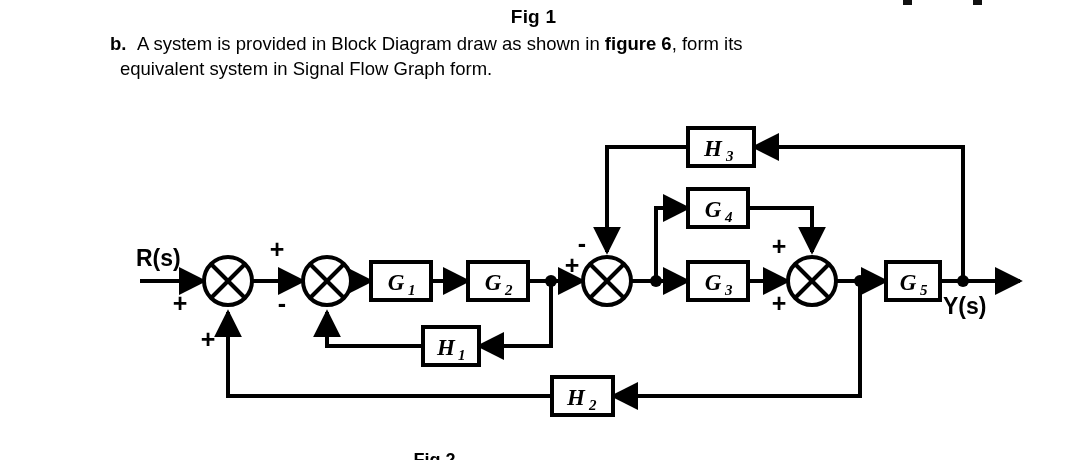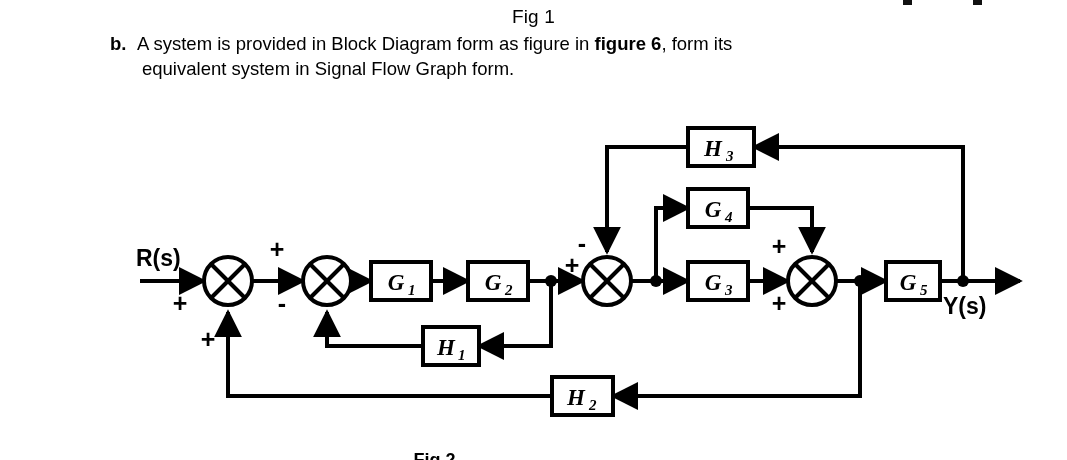--- a/index.html
+++ b/index.html
@@ -29,21 +29,21 @@
     background: #111;
   }
   
   .fig1-caption {
     position: absolute;
     left: 0;
     top: 6px;
     width: 1067px;
     text-align: center;
     font-size: 19px;
-    font-weight: normal;
+    font-weight: bold;
     letter-spacing: .2px;
     line-height: 22px;
   }
   
   .question {
     position: absolute;
     left: 110px;
     top: 31px;
     width: 840px;
     font-size: 18.5px;
@@ -56,21 +56,21 @@
   .q-marker {
     font-weight: bold;
     width: 27px;
     flex: 0 0 27px;
   }
   .q-body {
     flex: 1 1 auto;
   }
   .q-body b { font-weight: bold; }
   .q-line2 {
-    margin-left: 32px;
+    margin-left: 10px;
   }
   
   #diagram {
     position: absolute;
     left: 0;
     top: 100px;
     width: 1067px;
     height: 330px;
   }
   
@@ -114,21 +114,21 @@
 <div id="page">
 
   <div class="top-remnant" style="left:903px; width:9px;"></div>
   <div class="top-remnant" style="left:973px; width:9px;"></div>
 
   <div class="fig1-caption">Fig 1</div>
 
   <div class="question">
     <div class="q-row">
       <span class="q-marker">b.</span>
-      <span class="q-body"><span>A system is provided in Block Diagram form as figure in </span><b>figure 6</b><span>, form its</span></span>
+      <span class="q-body"><span>A system is provided in Block Diagram draw as shown in </span><b>figure 6</b><span>, form its</span></span>
     </div>
     <div class="q-line2">equivalent system in Signal Flow Graph form.</div>
   </div>
 
   <svg id="diagram" viewBox="0 0 1067 330">
     <defs>
       <marker id="arr" viewBox="0 0 10 10" refX="9" refY="5" markerWidth="7" markerHeight="7" orient="auto-start-reverse">
         <path d="M 0 0 L 10 5 L 0 10 z" fill="#000"></path>
       </marker>
     </defs>

